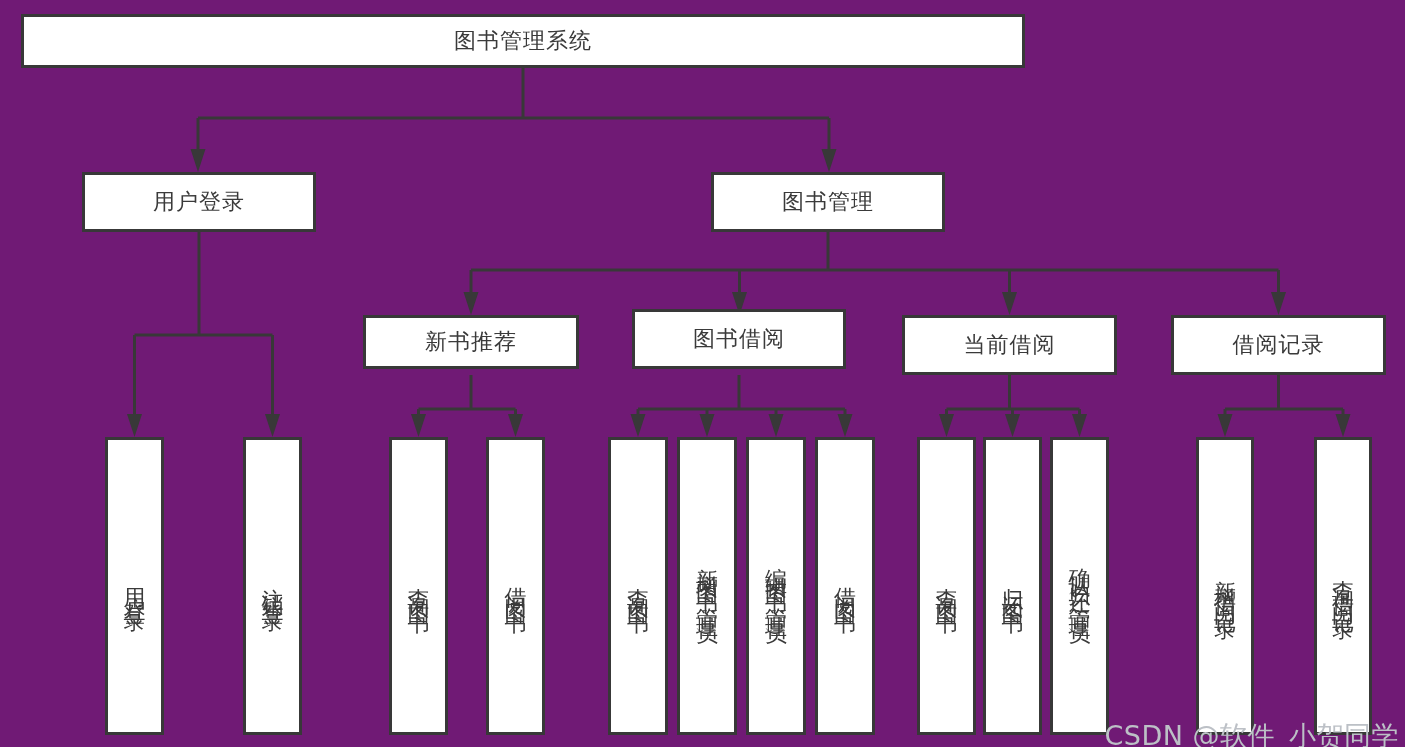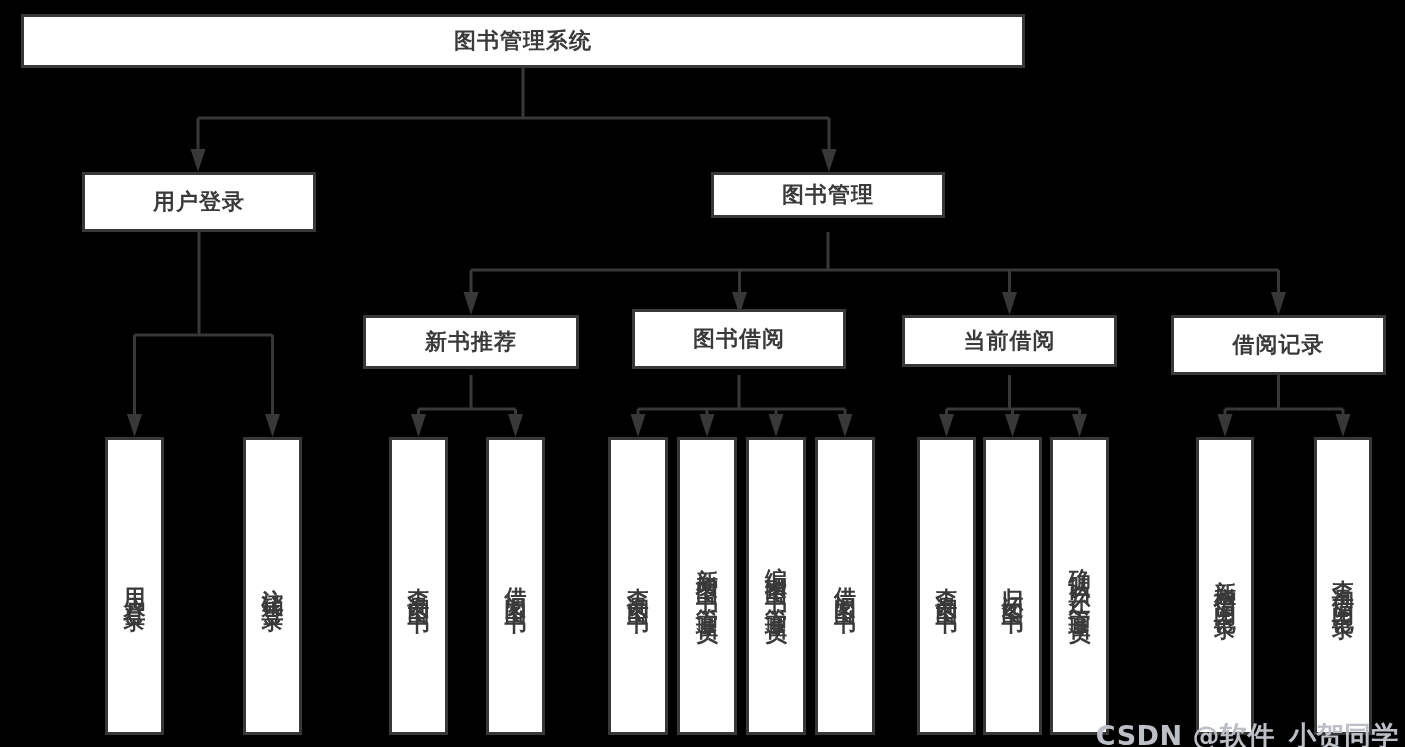--- a/index.html
+++ b/index.html
@@ -1,18 +1,18 @@
 <!DOCTYPE html>
 <html><head>
 <meta charset="utf-8">
 <style>
   html,body { margin:0; padding:0; background:#ffffff; }
   .stage {
-    position:relative; width:1405px; height:747px; background:#000000;
-    font-family:"DejaVu Sans", sans-serif; overflow:hidden;font-weight:bold;
+    position:relative; width:1405px; height:747px; background:#701a75;
+    font-family:"DejaVu Sans", sans-serif; overflow:hidden;
   }
   .wires { position:absolute; left:0; top:0; }
   .box {
     position:absolute; box-sizing:border-box; background:#ffffff;
     border:3px solid #383838; color:#3a3a3a; font-size:22px;
     display:flex; align-items:center; justify-content:center;
     white-space:nowrap; letter-spacing:1px;
   }
   .leaf {
     writing-mode:vertical-rl; text-orientation:mixed;
@@ -56,25 +56,25 @@
       <polygon points="1005,414 1020,414 1012.5,437"></polygon>
       <polygon points="1072,414 1087,414 1079.5,437"></polygon>
       <polygon points="1217.5,414 1232.5,414 1225,437"></polygon>
       <polygon points="1335.5,414 1350.5,414 1343,437"></polygon>
     </g>
   </svg>
 
   <div class="box" style="left:21px; top:14px; width:1004px; height:54px;">图书管理系统</div>
 
   <div class="box" style="left:82px; top:172px; width:234px; height:60px;">用户登录</div>
-  <div class="box" style="left:711px; top:172px; width:234px; height:46px;">图书管理</div>
+  <div class="box" style="left:711px; top:172px; width:234px; height:60px;">图书管理</div>
 
   <div class="box" style="left:363px; top:315px; width:216px; height:54px;">新书推荐</div>
   <div class="box" style="left:632px; top:309px; width:214px; height:60px;">图书借阅</div>
-  <div class="box" style="left:902px; top:315px; width:215px; height:52px;">当前借阅</div>
+  <div class="box" style="left:902px; top:315px; width:215px; height:60px;">当前借阅</div>
   <div class="box" style="left:1171px; top:315px; width:215px; height:60px;">借阅记录</div>
 
   <div class="box leaf" style="left:105px; top:437px; width:59px; height:298px;">用户登录</div>
   <div class="box leaf" style="left:243px; top:437px; width:59px; height:298px;">注销登录</div>
 
   <div class="box leaf" style="left:389px; top:437px; width:59px; height:298px;">查询图书</div>
   <div class="box leaf" style="left:486px; top:437px; width:59px; height:298px;">借阅图书</div>
 
   <div class="box leaf" style="left:608px; top:437px; width:60px; height:298px;">查询图书</div>
   <div class="box leaf" style="left:677px; top:437px; width:60px; height:298px;">新增图书（管理员）</div>

